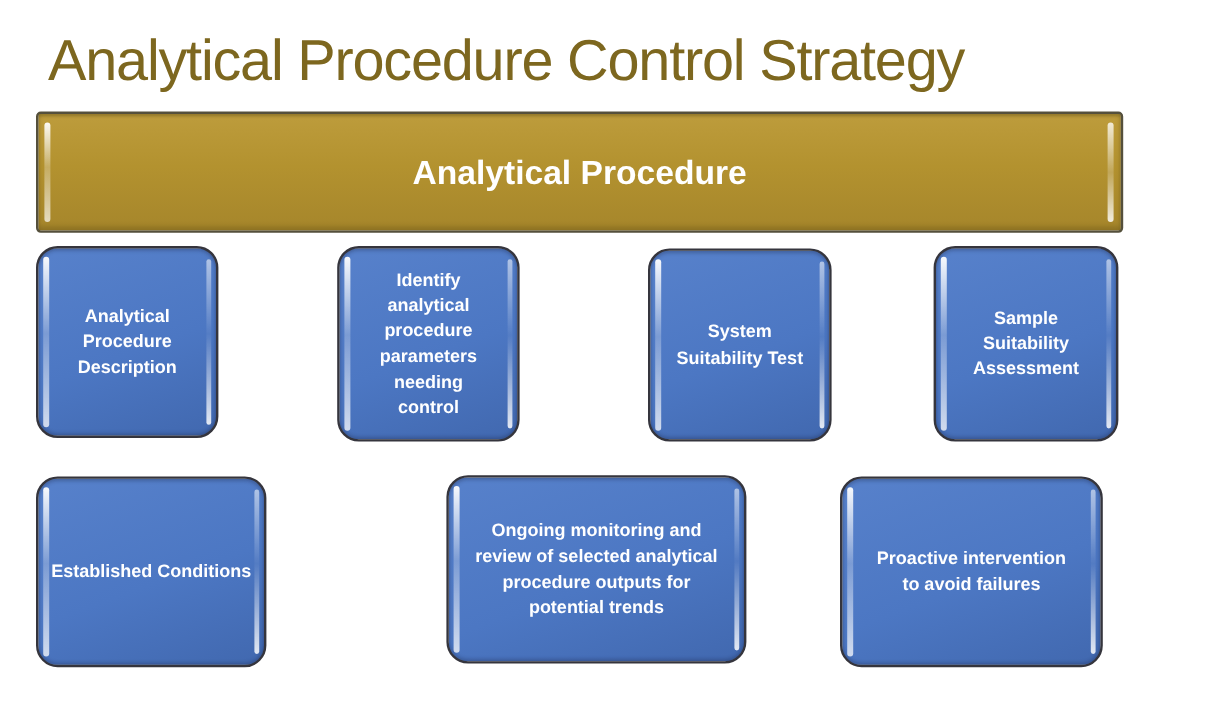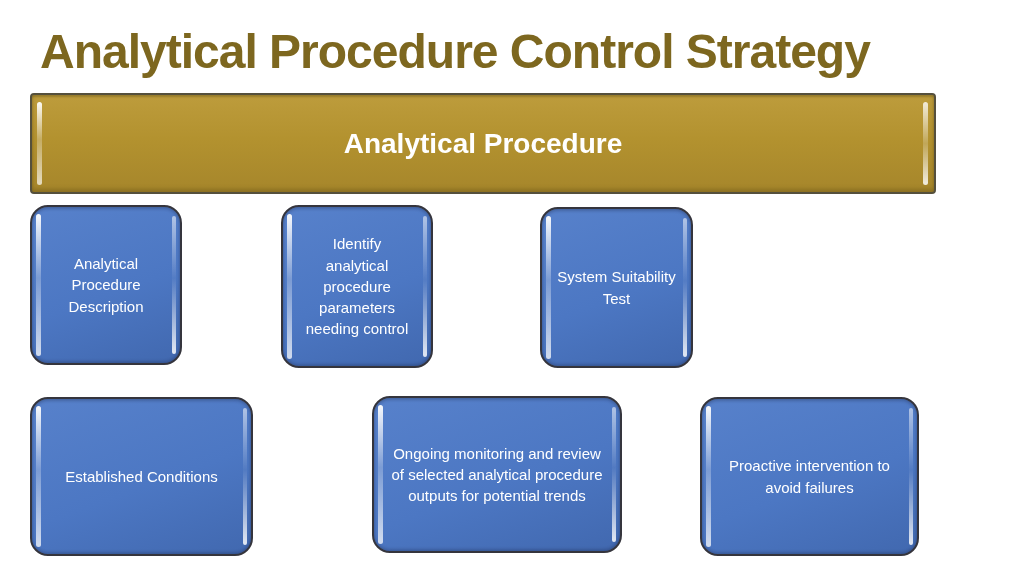--- a/index.html
+++ b/index.html
@@ -10,21 +10,21 @@
     position:relative;
     width:1024px; height:586px;
     background:#ffffff;
     overflow:hidden;
   }
 
   .slide-title {
     position:absolute;
     left:40px; top:24px;
     font-size:48px;
-    font-weight:700;
+    font-weight:400;
     letter-spacing:-1px;
     color:var(--title-text, #7D671F);
     white-space:nowrap;
   }
 
   
   .banner {
     position:absolute;
     left:30px; top:93px;
     width:906px; height:101px;
@@ -70,33 +70,33 @@
   }
   .node::after {
     content:""; position:absolute; right:4px; top:9px; bottom:9px; width:4px;
     border-radius:6px; pointer-events:none;
     background:linear-gradient(to bottom, rgba(255,255,255,0.55), rgba(255,255,255,0.05) 45%, rgba(255,255,255,0.85));
     filter:blur(0.6px);
   }
   .node-label {
     color:var(--node-text, #FFFFFF);
     font-size:15px;
-    font-weight:400;
+    font-weight:700;
     line-height:1.42;
     text-align:center;
     width:100%;
   }
 
   
   .n1 { left:30px;  top:205px; width:152px; height:160px; }
   .n2 { left:281px; top:205px; width:152px; height:163px; }
   .n3 { left:540px; top:207px; width:153px; height:161px; }
   .n4 { left:778px; top:205px; width:154px; height:163px; }
   
-  .n5 { left:30px;  top:397px; width:223px; height:159px; }
+  .n5 { left:30px;  top:397px; width:192px; height:159px; }
   .n6 { left:372px; top:396px; width:250px; height:157px; }
   .n7 { left:700px; top:397px; width:219px; height:159px; }
 
   .n1 .node-label { padding:0 13px; }
   .n2 .node-label { padding:0 20px; }
   .n3 .node-label { padding:0 10px; }
   .n4 .node-label { padding:0 12px; }
   .n5 .node-label { padding:0 10px; }
   .n6 .node-label { padding:0 13px; }
   .n7 .node-label { padding:0 24px; }
@@ -114,20 +114,23 @@
 
   <div class="node n1">
     <span class="node-label">Analytical Procedure Description</span>
   </div>
   <div class="node n2">
     <span class="node-label">Identify analytical procedure parameters needing control</span>
   </div>
   <div class="node n3">
     <span class="node-label">System Suitability Test</span>
   </div>
+  <div class="node n4">
+    <span class="node-label">Sample Suitability Assessment</span>
+  </div>
 
   <div class="node n5">
     <span class="node-label">Established Conditions</span>
   </div>
   <div class="node n6">
     <span class="node-label">Ongoing monitoring and review of selected analytical procedure outputs for potential trends</span>
   </div>
   <div class="node n7">
     <span class="node-label">Proactive intervention to avoid failures</span>
   </div>

